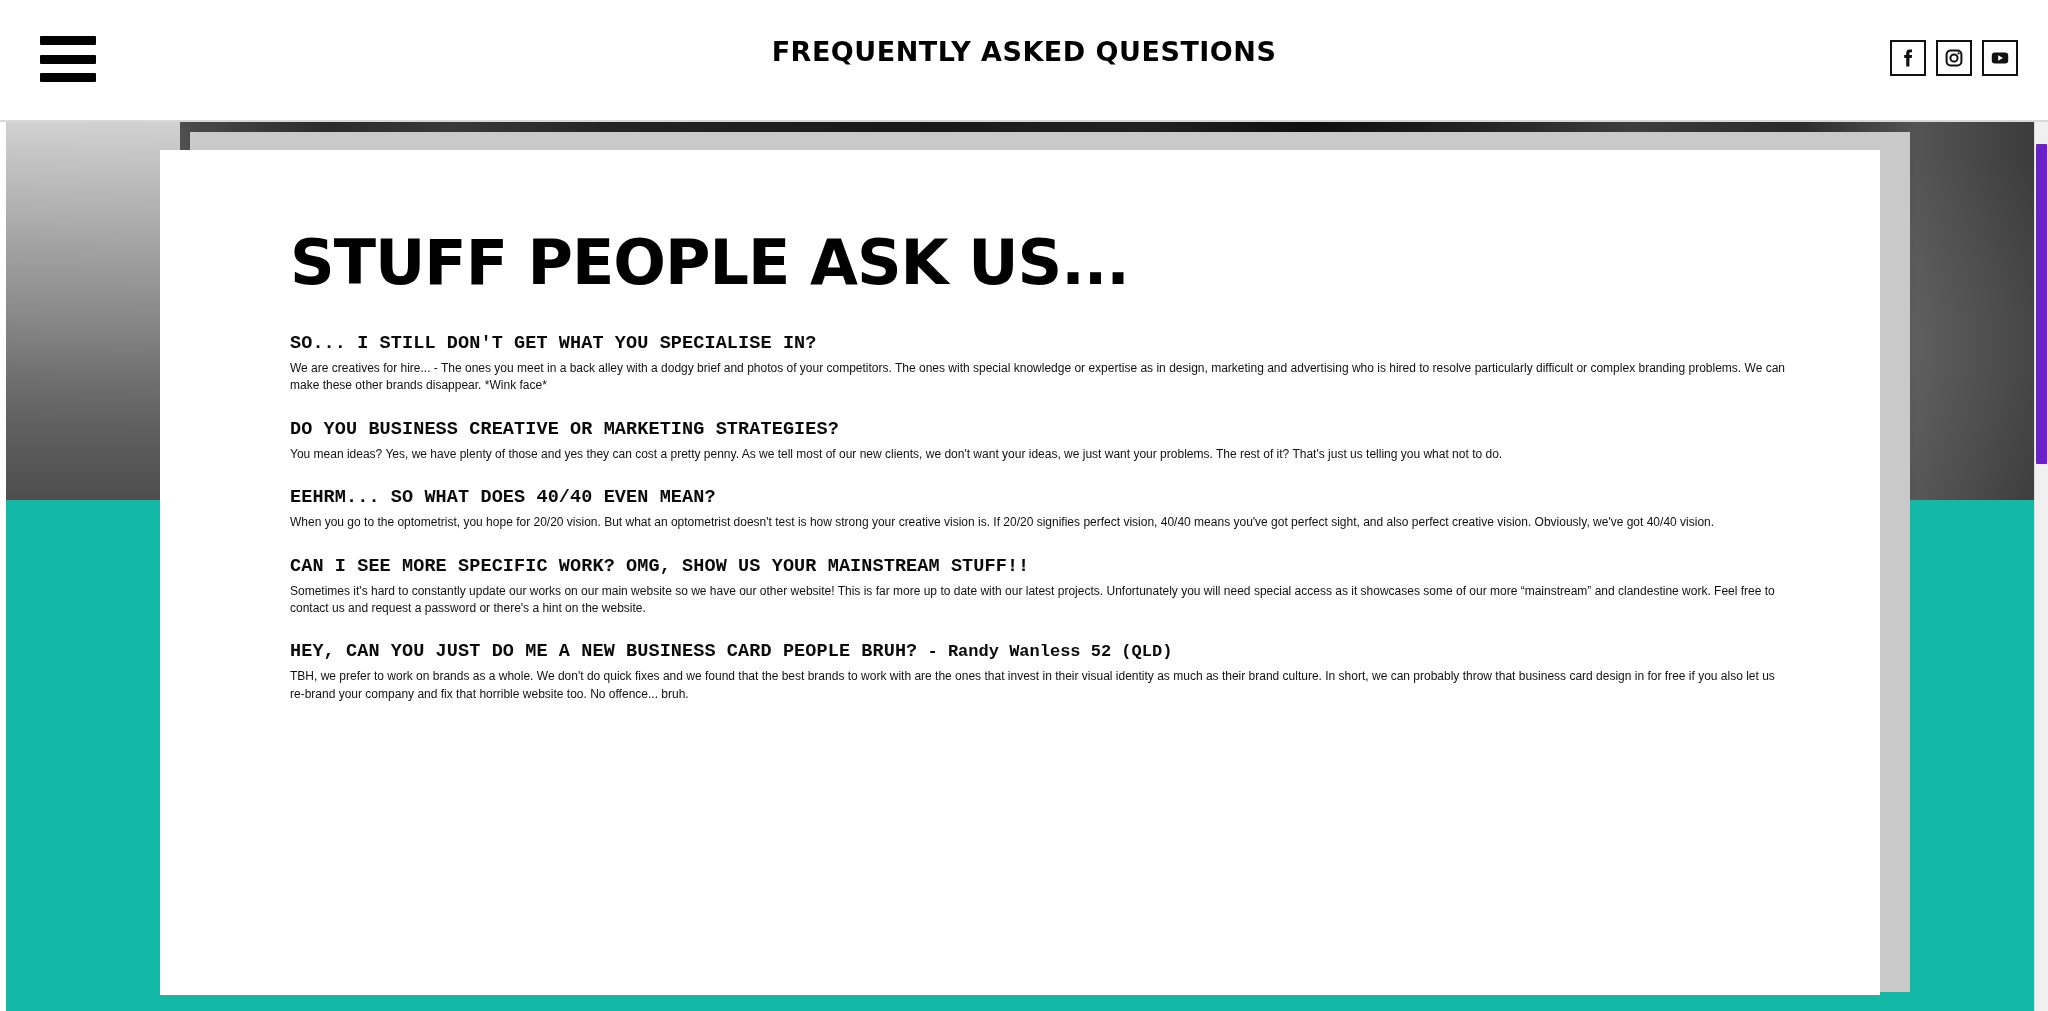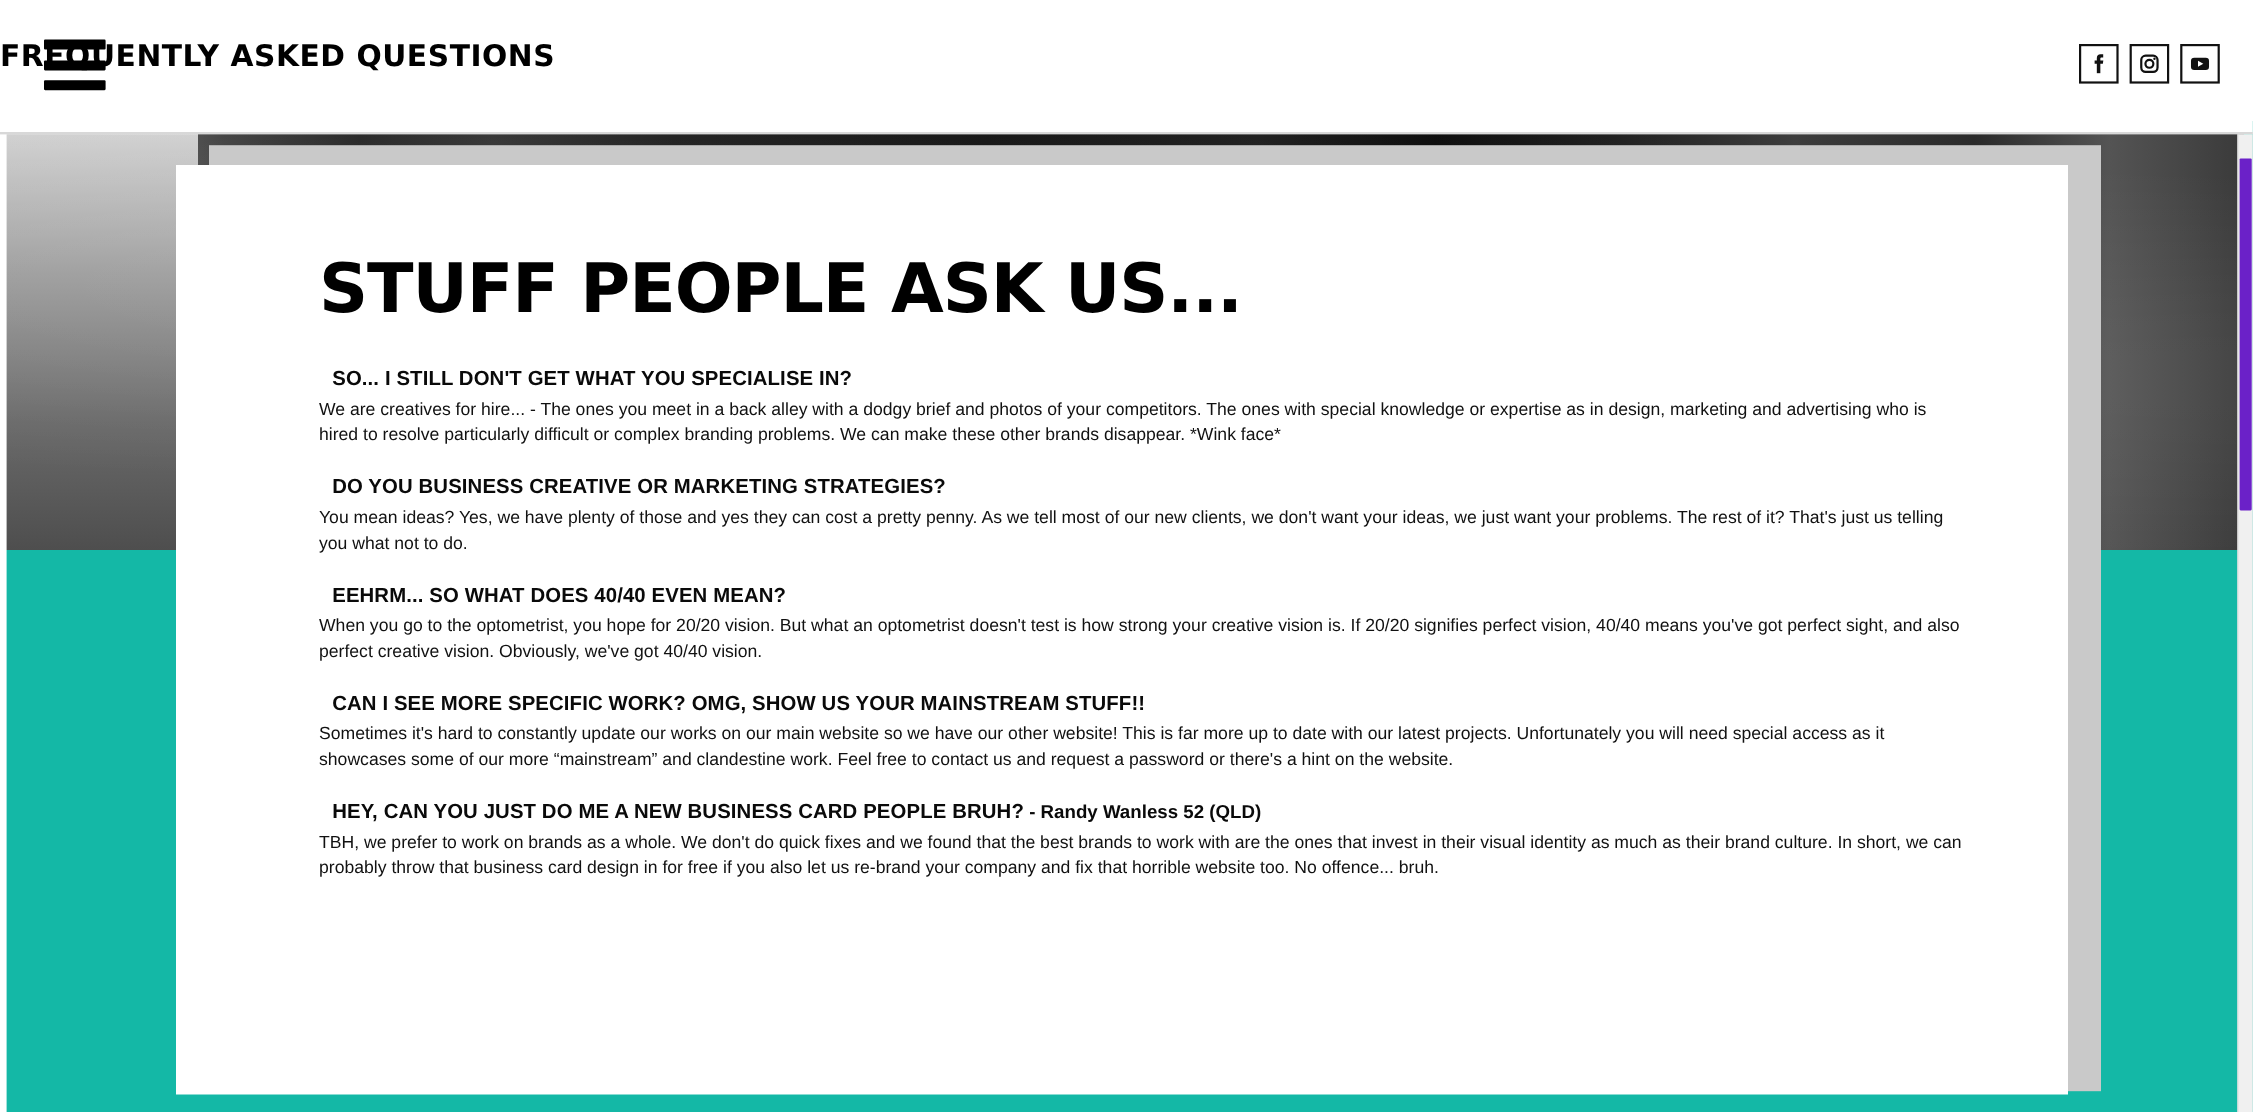--- a/index.html
+++ b/index.html
@@ -29,21 +29,21 @@
   }
   .hamburger span {
     display: block;
     width: 56px; height: 9px;
     background: #000000;
     border-radius: 1px;
   }
   .site-title {
     position: absolute;
     left: 0; right: 0; top: 36px;
-    text-align: left;
+    text-align: center;
     font-family: "DejaVu Sans", sans-serif;
     font-weight: 900;
     font-size: 27px;
     letter-spacing: 0.5px;
     color: #000000;
     white-space: nowrap;
   }
   .social {
     position: absolute;
     right: 30px; top: 40px;
@@ -111,35 +111,35 @@
     font-family: "DejaVu Sans", sans-serif;
     font-weight: 900;
     font-size: 62px;
     line-height: 1.05;
     letter-spacing: -1px;
     color: #000000;
     margin: 0 0 38px 0;
   }
   .qa { margin-bottom: 24px; }
   .qa-q {
-    font-family: Liberation Sans, sans-serif;
+    font-family: Liberation Mono, monospace;
     font-weight: 700;
     font-size: 18.5px;
     letter-spacing: 0.1px;
     color: #0a0a0a;
-    margin: 0 0 6px 12px;
+    margin: 0 0 6px 0;
   }
   .qa-q .attrib {
     font-weight: 700;
     font-size: 17px;
     letter-spacing: 0;
   }
   .qa-a {
     font-family: "Liberation Sans", sans-serif;
-    font-size: 16px;
+    font-size: 12px;
     line-height: 1.45;
     color: #111111;
     margin: 0;
     max-width: 1500px;
   }
 
   
   .scrollbar-track {
     position: absolute;
     top: 122px; right: 0;

